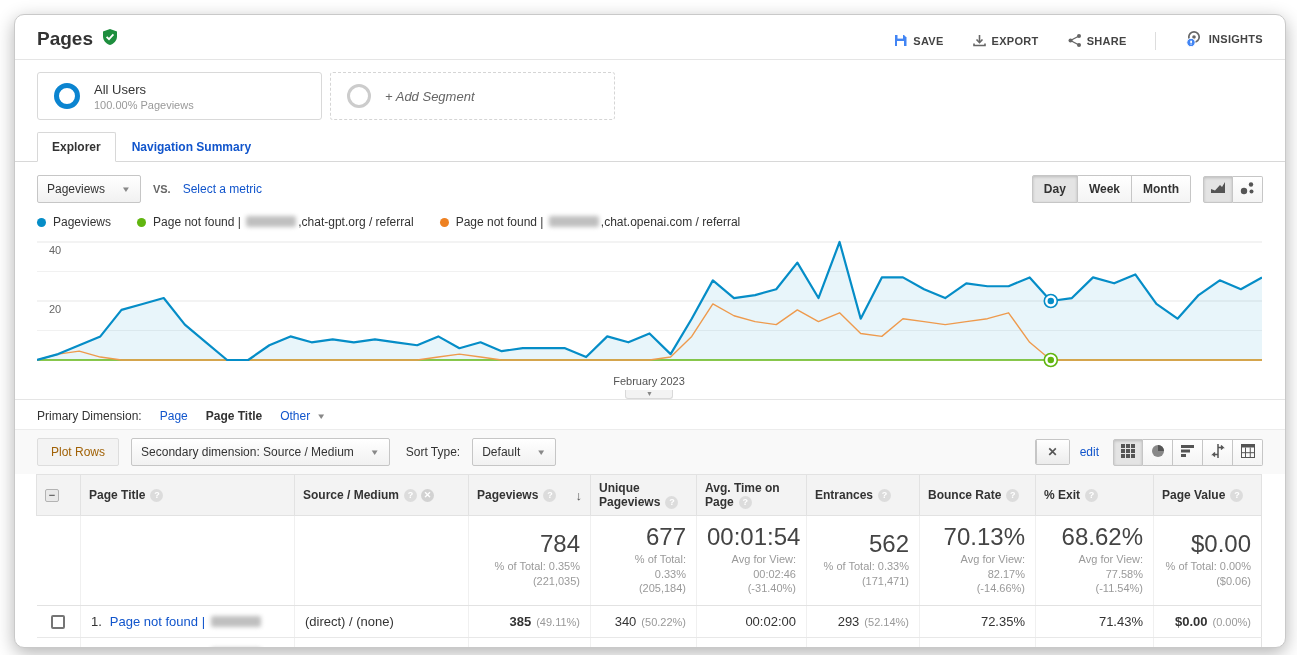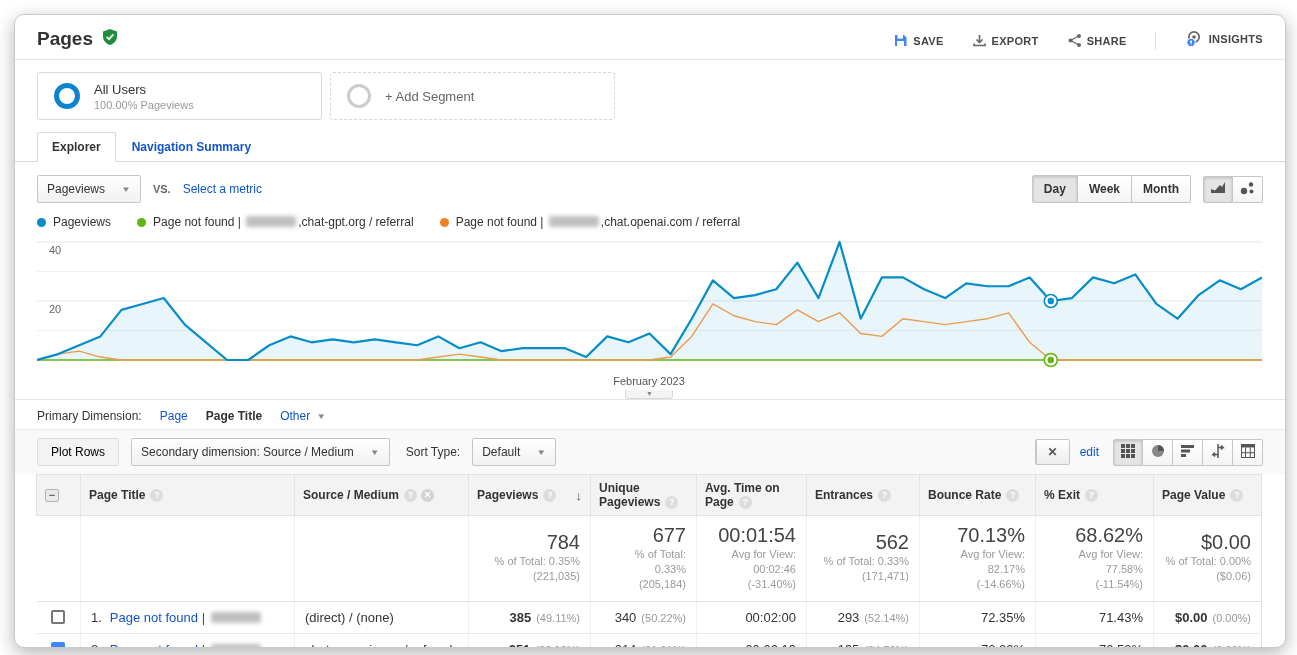--- a/index.html
+++ b/index.html
@@ -17,21 +17,21 @@
   .hdr-divider { border-bottom:1px solid #e5e5e5; }
 
   
   .seg-row { display:flex; align-items:flex-start; padding:12px 22px 12px 22px; }
   .seg-card { width:285px; height:48px; border:1px solid #d9d9d9; border-radius:3px; display:flex; align-items:center; padding:0 16px; gap:14px; background:#fff; }
   .seg-ring { width:26px; height:26px; border-radius:50%; border:5px solid #0b84d0; flex:none; }
   .seg-name { font-size:13px; color:#333; }
   .seg-sub { font-size:11px; color:#999; margin-top:2px; }
   .seg-add { margin-left:8px; border:1px dashed #d5d5d5; color:#666; }
   .seg-add-ring { width:24px; height:24px; border-radius:50%; border:3px solid #ccc; flex:none; }
-  .seg-add-label { font-size:13px; color:#666; }
+  .seg-add-label { font-size:13px; color:#666;font-style:italic; }
   .date-wrap { margin-left:auto; text-align:right; border-bottom:1px solid #e0e0e0; padding:2px 2px 7px 40px; }
   .date-range { font-size:14px; color:#333; cursor:pointer; }
   .caret { display:inline-block; color:#888; font-size:10px; margin-left:6px; transform:scaleY(.8); }
 
   
   .tabs { display:flex; align-items:flex-end; padding:0 22px; border-bottom:1px solid #d8d8d8; }
   .tab-active { background:#fff; border:1px solid #d8d8d8; border-bottom:1px solid #fff; margin-bottom:-1px;
                 padding:7px 14px; font-size:12px; font-weight:bold; color:#333; border-radius:2px 2px 0 0; cursor:default; }
   .tab-link { padding:7px 16px; font-size:12px; font-weight:bold; color:#15c; cursor:pointer; }
 
@@ -68,21 +68,21 @@
                   border-top:none; border-radius:0 0 3px 3px; text-align:center; font-size:7px; line-height:7px; color:#888; cursor:pointer; }
   .chart-divider { border-bottom:1px solid #e5e5e5; }
 
   
   .prim-row { display:flex; align-items:center; gap:18px; padding:9px 22px 6px 22px; font-size:12px; }
   .prim-label { color:#333; }
   .prim-active { color:#333; font-weight:bold; cursor:default; }
 
   
   .toolbar { display:flex; align-items:center; gap:12px; background:#f9f9f9; border-top:1px solid #ececec; padding:8px 22px; }
-  .btn-disabled { border:1px solid #ddd; background:#f3f3f3; color:#000000; padding:6px 13px; font-size:12px; border-radius:2px; }
+  .btn-disabled { border:1px solid #ddd; background:#f3f3f3; color:#a16207; padding:6px 13px; font-size:12px; border-radius:2px; }
   .sort-label { font-size:12px; color:#333; margin-left:4px; }
   .tb-right { margin-left:auto; display:flex; align-items:center; gap:10px; }
   .filter-box { display:flex; border:1px solid #c6c6c6; border-radius:2px; overflow:hidden; background:#fff; }
   .filter-text { padding:6px 10px; font-size:12px; font-weight:bold; color:#333; width:212px; }
   .filter-x { padding:5px 11px; background:linear-gradient(#fff,#ececec); border-left:1px solid #c6c6c6; color:#555;
               font-weight:bold; font-size:12px; cursor:pointer; display:flex; align-items:center; }
   .view-group { display:flex; margin-left:4px; }
   .vbtn { width:30px; height:27px; display:flex; align-items:center; justify-content:center; }
 
   
@@ -93,21 +93,21 @@
   .help { display:inline-block; width:13px; height:13px; border-radius:50%; background:#dcdcdc; color:#fff; font-size:9px;
           font-weight:bold; text-align:center; line-height:13px; vertical-align:1px; cursor:pointer; }
   .sort-arrow { float:right; color:#555; font-size:13px; cursor:pointer; }
   .rm-dim { display:inline-block; width:13px; height:13px; border-radius:50%; background:#d2d2d2; color:#fff; font-size:9px;
             text-align:center; line-height:13px; vertical-align:1px; margin-left:4px; cursor:pointer; }
   td { border-bottom:1px solid #e8e8e8; border-right:1px solid #f0f0f0; padding:8px 10px; font-size:13px; color:#333;
        text-align:right; background:#fff; vertical-align:middle; }
   td:last-child, th:last-child { border-right:1px solid #e2e2e2; }
   td.l { text-align:left; }
   .totals td { padding:7px 10px 9px 10px; border-bottom:1px solid #e2e2e2; }
-  .big { font-size:20px; color:#444; line-height:1.2; }
+  .big { font-size:24px; color:#444; line-height:1.2; }
   .sub { font-size:11px; color:#9a9a9a; line-height:1.35; }
   .pct { color:#999; font-size:11px; margin-left:5px; }
   .rownum { color:#333; margin-right:8px; }
   a.title-link { color:#15c; text-decoration:none; cursor:pointer; }
   .cb { width:14px; height:14px; border:2px solid #757575; border-radius:2px; margin:0 auto; cursor:pointer; background:#fff; }
   .cb.checked { background:#4285f4; border-color:#4285f4; color:#fff; font-size:11px; font-weight:bold; line-height:14px; text-align:center; }
   .cb-header { width:14px; height:13px; border:1px solid #b3b3b3; border-radius:2px; background:#e9e9e9; color:#666;
                font-size:11px; line-height:11px; text-align:center; cursor:pointer; }
   .bold { font-weight:bold; }
 </style>

